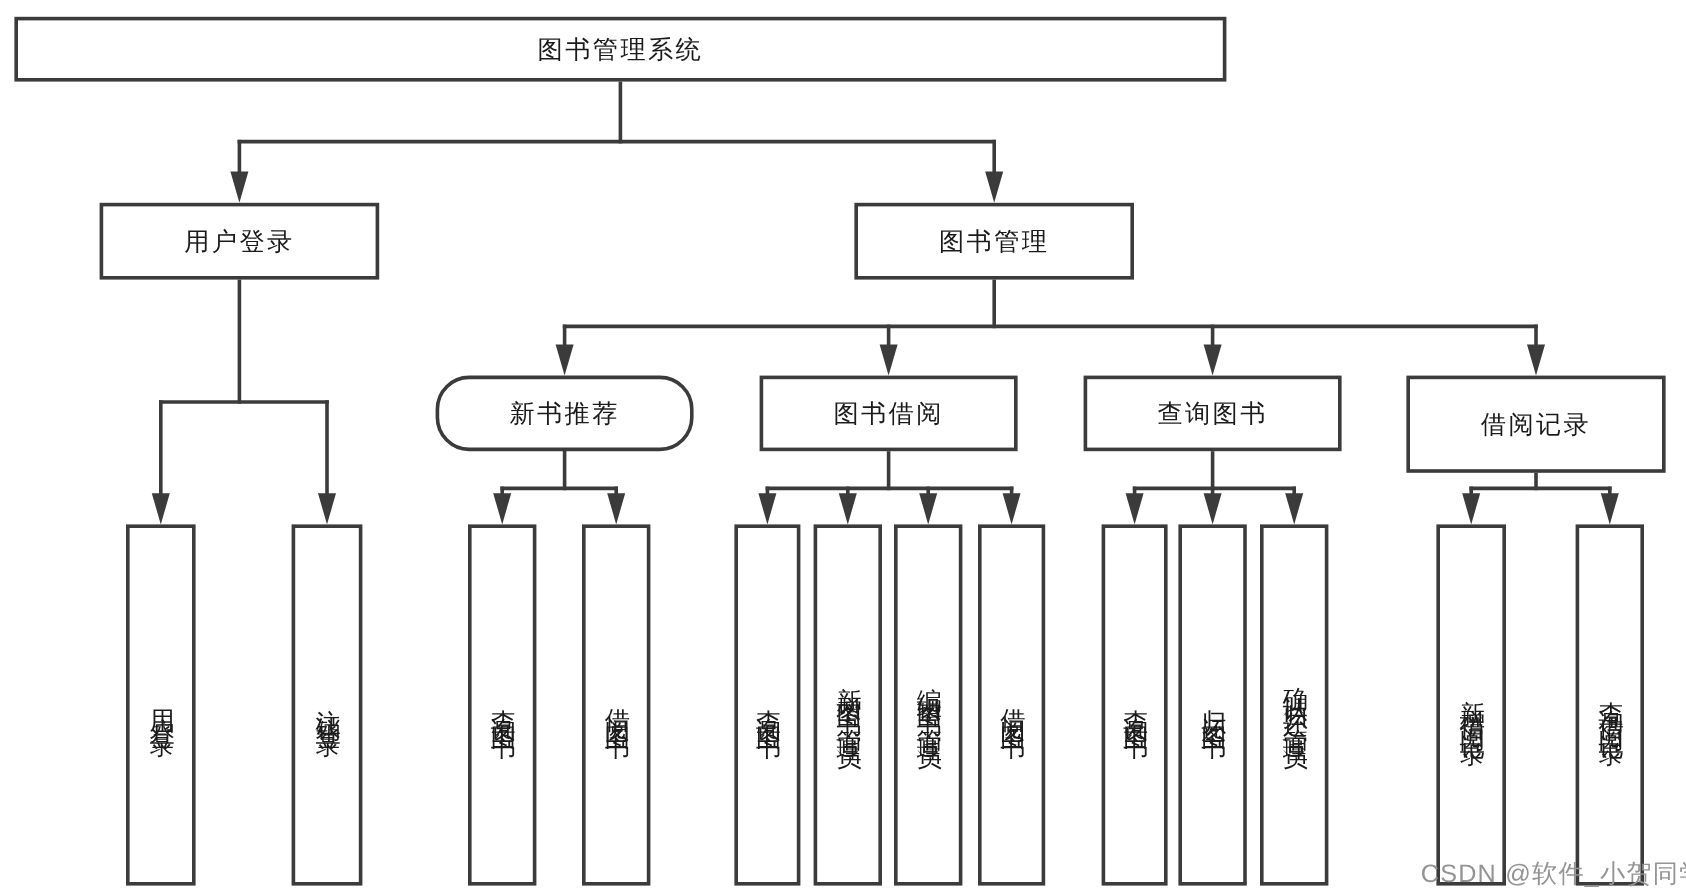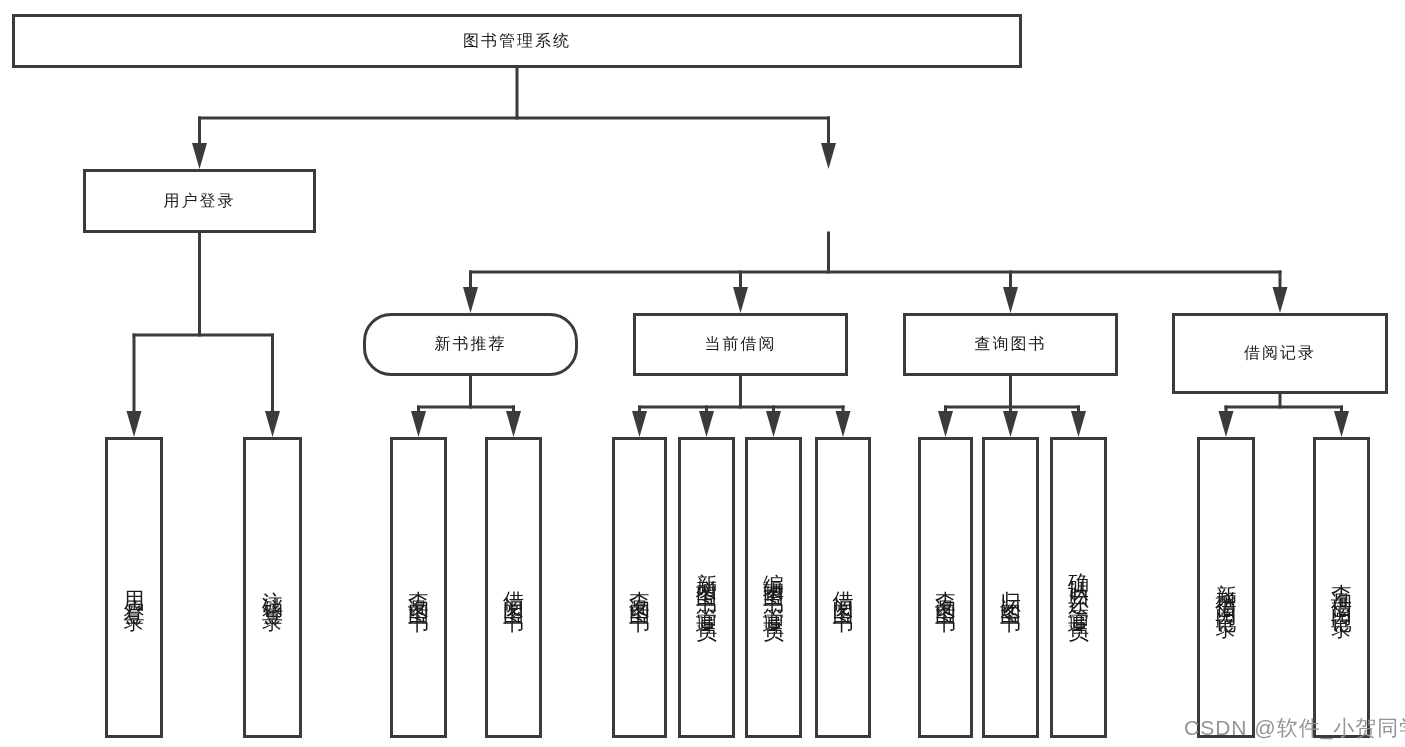--- a/index.html
+++ b/index.html
@@ -12,21 +12,21 @@
   }
   svg.connectors{position:absolute;left:0;top:0;}
   .node{
     position:absolute;
     box-sizing:border-box;
     border:3px solid #3b3b3b;
     background:#ffffff;
     display:flex;
     align-items:center;
     justify-content:center;
-    font-size:16px;
+    font-size:21px;
     color:#1b1b1b;
     letter-spacing:2px;
     white-space:nowrap;
   }
   .node.vertical{
     writing-mode:vertical-rl;
     text-orientation:mixed;
     letter-spacing:7px;
     font-size:21px;
     white-space:normal;
@@ -97,22 +97,23 @@
       <line x1="1226" y1="407" x2="1341.5" y2="407" stroke="#3b3b3b" stroke-width="3" stroke-linecap="square"></line>
       <line x1="1226" y1="407" x2="1226" y2="419" stroke="#3b3b3b" stroke-width="3" stroke-linecap="square"></line>
       <polygon points="1218.5,411 1233.5,411 1226,437" fill="#3b3b3b"></polygon>
       <line x1="1341.5" y1="407" x2="1341.5" y2="419" stroke="#3b3b3b" stroke-width="3" stroke-linecap="square"></line>
       <polygon points="1334,411 1349,411 1341.5,437" fill="#3b3b3b"></polygon>
     </svg>
 
   <div class="watermark">CSDN @软件_小贺同学</div>
 <div class="node" style="left: 12px; top: 14px; width: 1010px; height: 54px;">图书管理系统</div>
     <div class="node" style="left: 83px; top: 169px; width: 233px; height: 64px;">用户登录</div>
+    <div class="node" style="left: 712px; top: 169px; width: 233px; height: 64px;">图书管理</div>
     <div class="node" style="left: 363px; top: 313px; width: 215px; height: 63px; border-radius: 28px;">新书推荐</div>
-    <div class="node" style="left: 633px; top: 313px; width: 215px; height: 63px;">当前借阅</div>
+    <div class="node" style="left: 633px; top: 313px; width: 215px; height: 63px;">图书借阅</div>
     <div class="node" style="left: 903px; top: 313px; width: 215px; height: 63px;">查询图书</div>
     <div class="node" style="left: 1172px; top: 313px; width: 216px; height: 81px;">借阅记录</div>
     <div class="node vertical" style="left: 105px; top: 437px; width: 58px; height: 301px;">用户登录</div>
     <div class="node vertical" style="left: 243px; top: 437px; width: 59px; height: 301px;">注销登录</div>
     <div class="node vertical" style="left: 390px; top: 437px; width: 57px; height: 301px;">查询图书</div>
     <div class="node vertical" style="left: 485px; top: 437px; width: 57px; height: 301px;">借阅图书</div>
     <div class="node vertical" style="left: 612px; top: 437px; width: 55px; height: 301px;">查询图书</div>
     <div class="node vertical" style="left: 678px; top: 437px; width: 57px; height: 301px;">新增图书（管理员）</div>
     <div class="node vertical" style="left: 745px; top: 437px; width: 57px; height: 301px;">编辑图书（管理员）</div>
     <div class="node vertical" style="left: 815px; top: 437px; width: 56px; height: 301px;">借阅图书</div>

